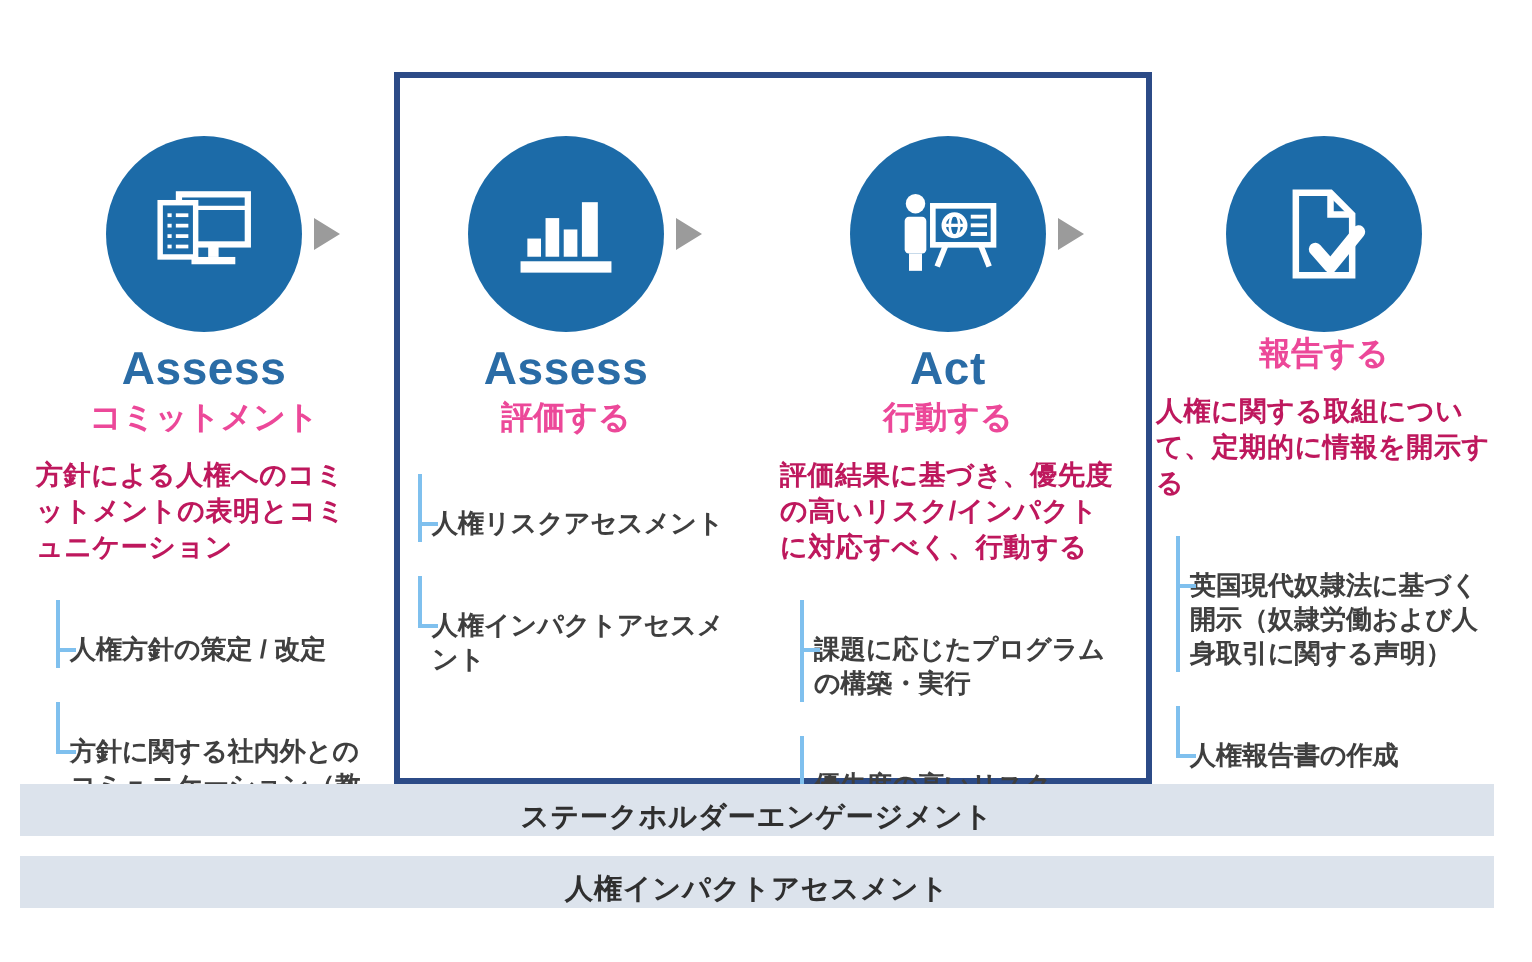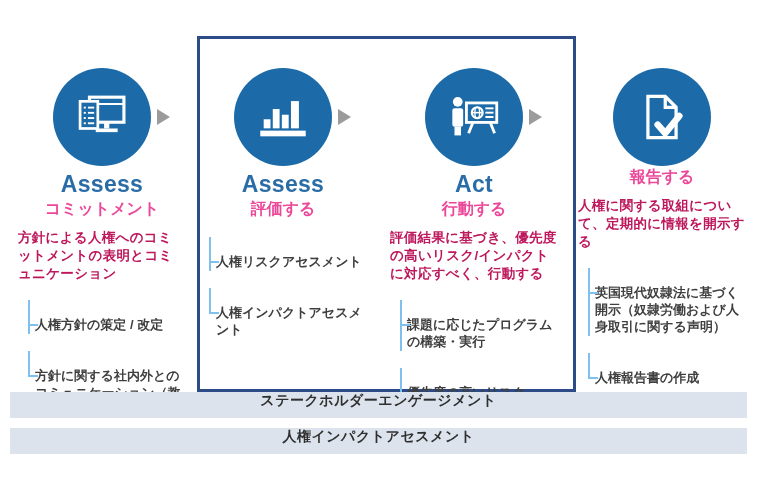--- a/index.html
+++ b/index.html
@@ -37,21 +37,21 @@
   }
   .tree-item::before{
     content:"";position:absolute;left:0;top:-17px;bottom:0;width:2px;background:#7fc0ee;
   }
   .tree-item:last-child::before{bottom:auto;height:25px;}
   .tree-item::after{
     content:"";position:absolute;left:0;top:7px;width:10px;height:2px;background:#7fc0ee;
   }
   .bar{
     position:absolute;left:10px;width:737px;height:26px;background:#dce3ec;
-    display:flex;align-items:flex-start;justify-content:center;
+    display:flex;align-items:flex-end;justify-content:center;
     font-size:14px;font-weight:bold;color:#2f2f2f;letter-spacing:.5px;
   }
   .bar.first{top:392px;}
   .bar.second{top:428px;}
 </style>
 </head>
 <body>
 
 <div class="canvas">
 

